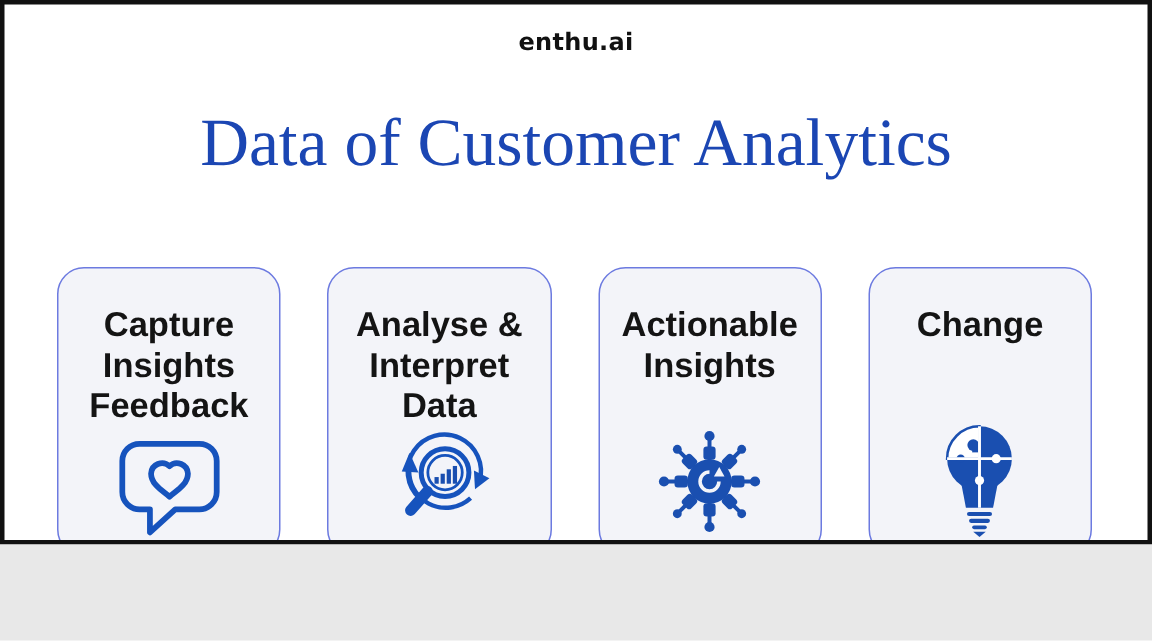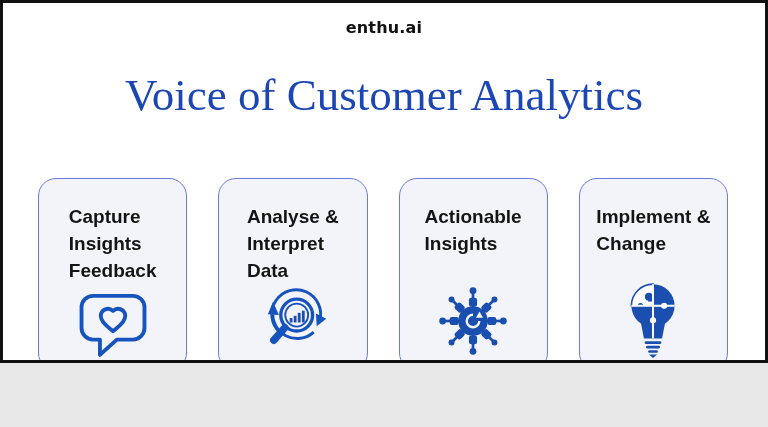--- a/index.html
+++ b/index.html
@@ -30,39 +30,39 @@
   }
   .card {
     flex:1 1 0;
     background:var(--card-bg, #f3f4f9);
     border:1.5px solid var(--card-border, #6c7ae0);
     border-radius:18px;
     display:flex; flex-direction:column; align-items:center;
     padding-top:24px; padding-bottom:12px;
   }
   .card-label {
-    font-weight:700; font-size:19px;
+    text-align:center; font-weight:700; font-size:23px;
     line-height:27px; color:var(--text-dark, #141414);
     white-space:nowrap;
   }
   .card-line { display:block; }
   .icon-wrap {
     margin-top:auto;
     display:flex; align-items:flex-end; justify-content:center;
   }
   svg { display:block; }
 </style>
 </head>
 <body>
 
 <div id="frame">
 
   <div class="brand">enthu.ai</div>
 
-  <div class="title">Voice of Customer Analytics</div>
+  <div class="title">Data of Customer Analytics</div>
 
   <div class="cards">
 
     <div class="card">
       <div class="card-label">
         <span class="card-line">Capture</span>
         <span class="card-line">Insights</span>
         <span class="card-line">Feedback</span>
       </div>
       <div class="icon-wrap">
@@ -150,21 +150,20 @@
             <circle cx="50" cy="50" r="20"></circle>
           </g>
           <path d="M50 41.5 A8.5 8.5 0 1 0 58.5 50" stroke="#f3f4f9" stroke-width="3.2"></path>
           <polygon points="54,45.5 63.5,45.5 58.8,37" fill="#f3f4f9"></polygon>
         </svg>
       </div>
     </div>
 
     <div class="card">
       <div class="card-label">
-        <span class="card-line">Implement &amp;</span>
         <span class="card-line">Change</span>
       </div>
       <div class="icon-wrap">
         <svg width="58" height="78" viewBox="0 0 80 112" fill="none">
           <g fill="var(--icon-fill-blue, #1a4fb0)">
             <circle cx="40" cy="37" r="31"></circle>
             <polygon points="22,58 58,58 53,84 27,84"></polygon>
           </g>
           <path d="M40 6 A31 31 0 0 0 9 37 L40 37 Z" fill="#ffffff" stroke="var(--icon-fill-blue, #1a4fb0)" stroke-width="2.4"></path>
           <circle cx="34" cy="24" r="5.6" fill="var(--icon-fill-blue, #1a4fb0)"></circle>

